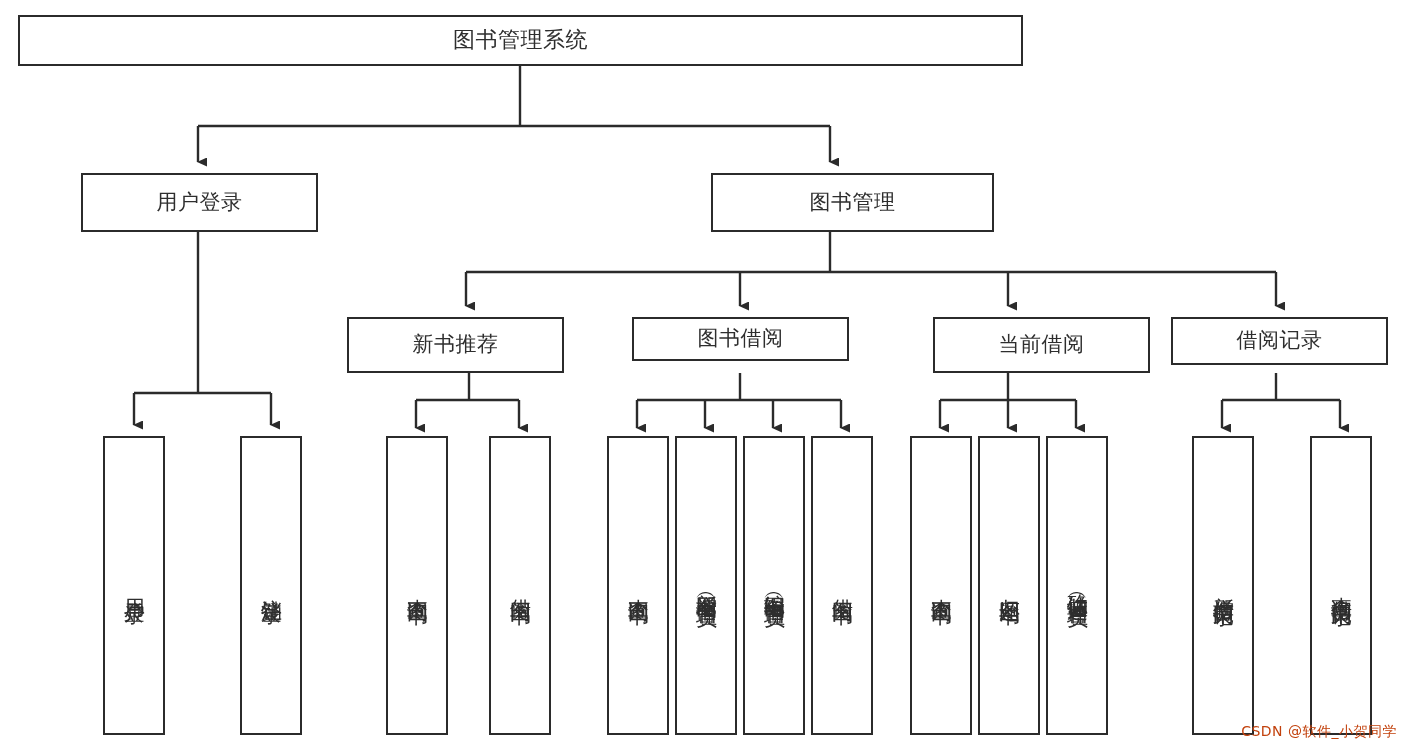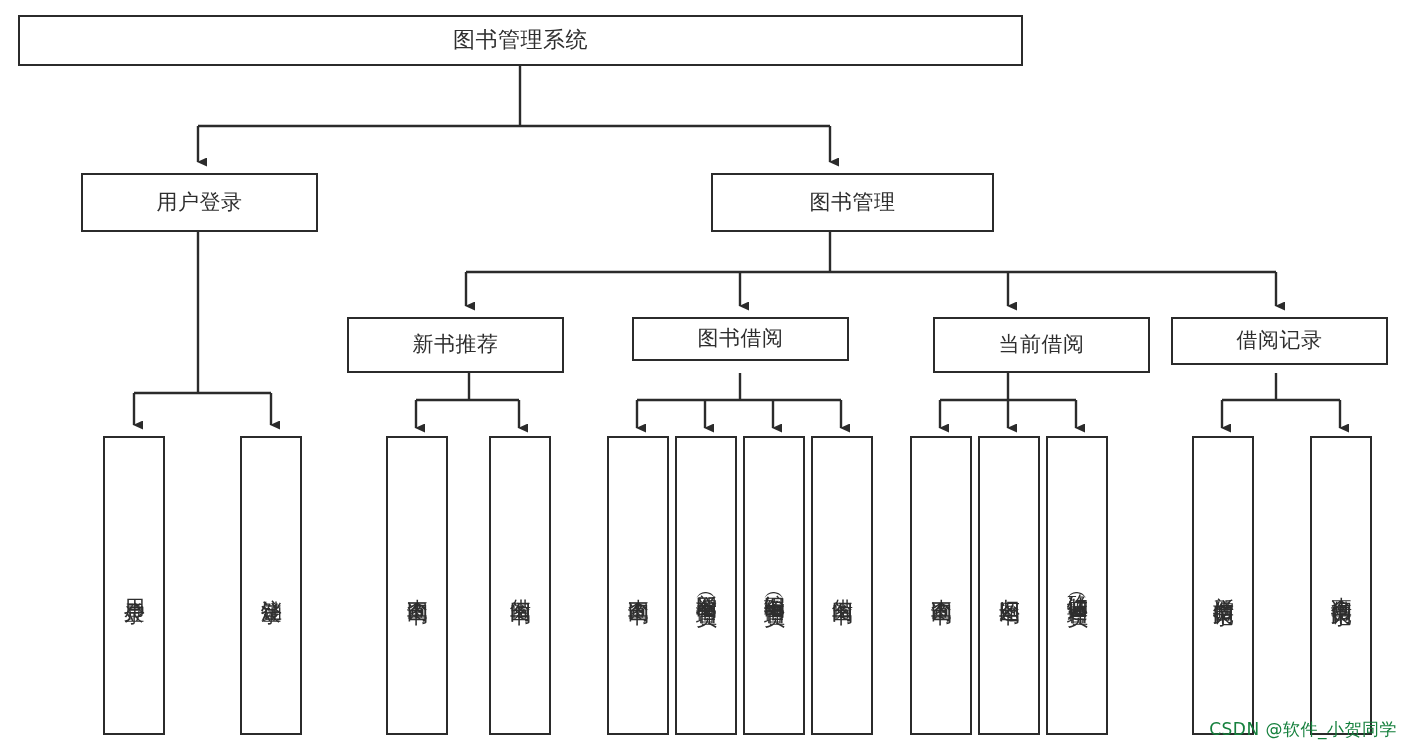--- a/index.html
+++ b/index.html
@@ -55,22 +55,22 @@
     line-height: 1.38;
     letter-spacing: 2px;
     color: #2e2e2e;
     white-space: nowrap;
     text-align: center;
   }
   #watermark {
     position: absolute;
     right: 8px;
     bottom: 6px;
-    font-size: 17px;
-    color: #15803d;
+    font-size: 14px;
+    color: #c2410c;
     letter-spacing: 0.5px;
     white-space: nowrap;
   }
 </style>
 </head>
 <body>
 
 <div id="diagram-root">
 
   <svg id="connectors-layer" viewBox="0 0 1405 747" width="1405" height="747" xmlns="http://www.w3.org/2000/svg">

